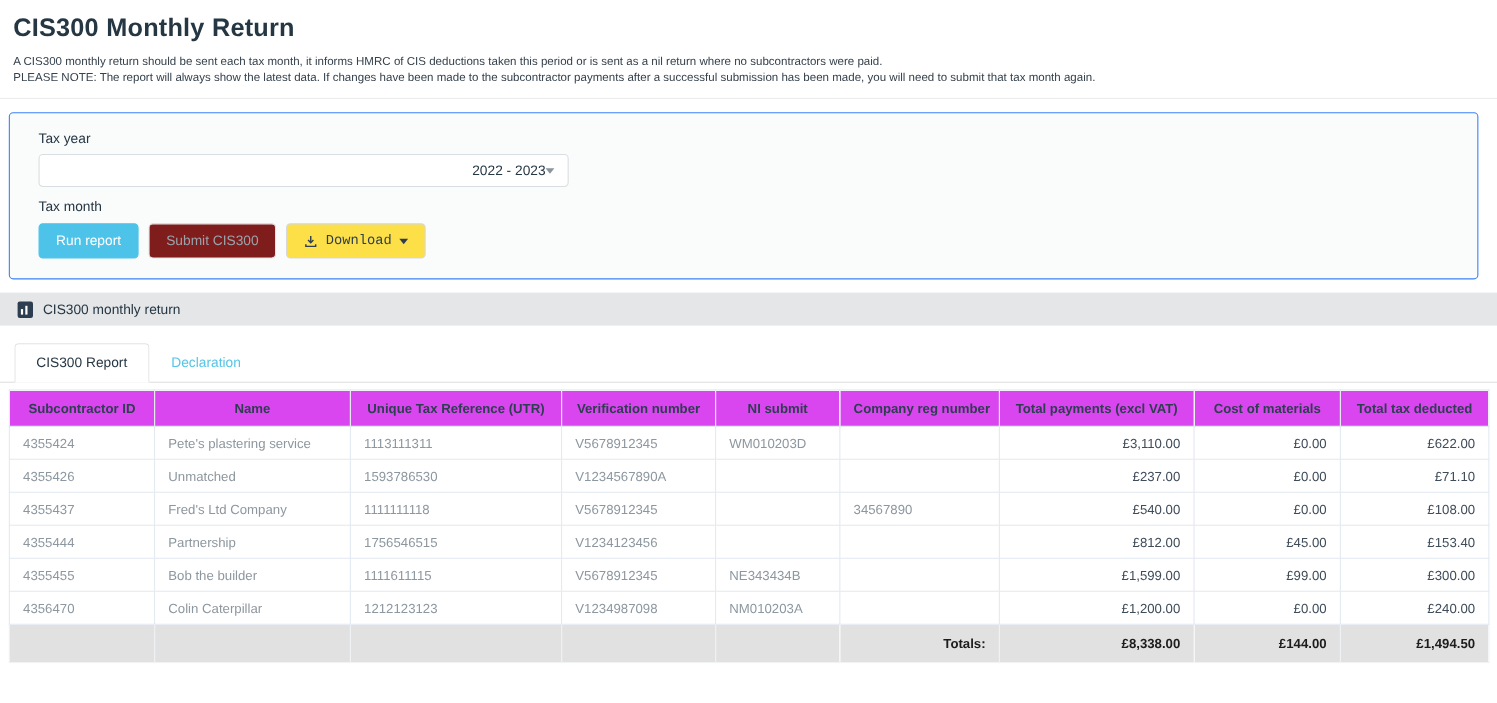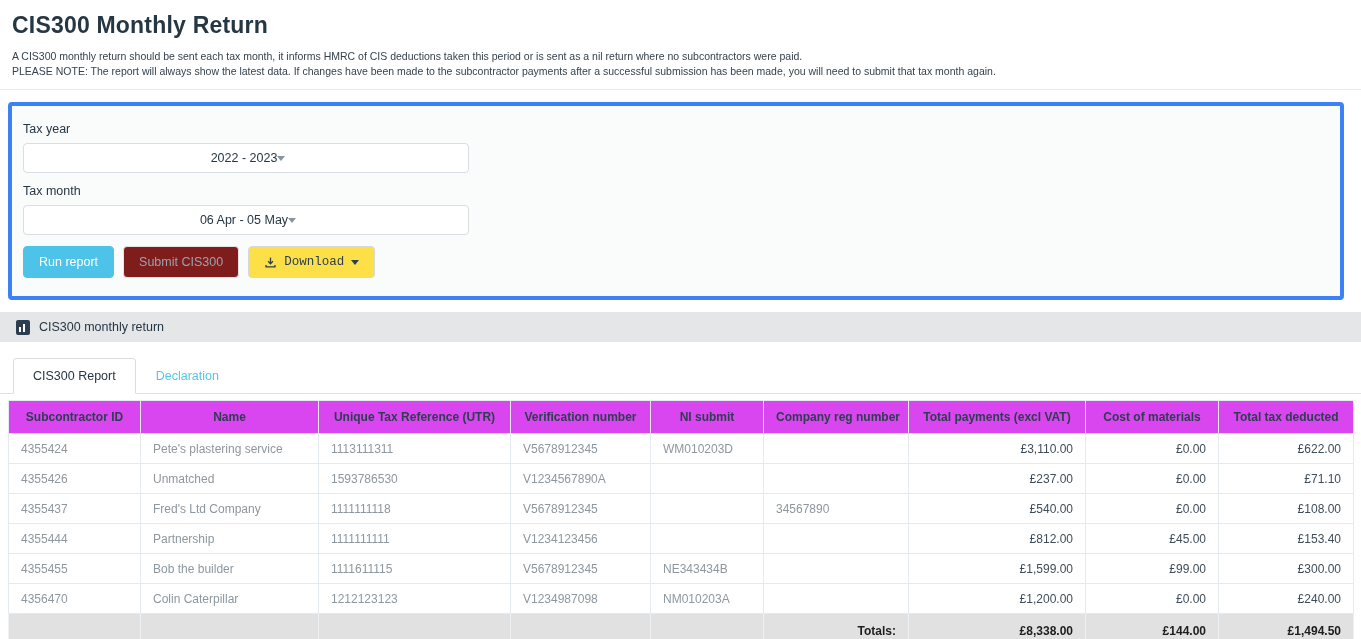--- a/index.html
+++ b/index.html
@@ -12,31 +12,31 @@
 
   
   .page-header { padding:8px 12px 10px 12px; border-bottom:1px solid #ececec; }
   .page-title { font-size:23px; font-weight:bold; margin:4px 0 10px 0; color:#263744; letter-spacing:.2px; }
   .page-desc { font-size:10.5px; color:#36424d; line-height:1.45; }
 
   
   .filter-panel {
     margin:12px 17px 0 8px;
     background:#fafbfb;
-    border:4px solid #3b82f6;
+    border:1px solid #3b82f6;
     border-radius:4px;
-    padding:16px 26px 18px 11px;
+    padding:16px 26px 18px 26px;
   }
   .field-label { font-size:12.5px; color:#263744; margin:0 0 7px 0; }
   .select-box {
-    width:446px; height:30px;
+    width:482px; height:30px;
     background:#fff;
     border:1px solid #d9dee2;
     border-radius:4px;
-    display:flex; align-items:center; justify-content:center;
+    display:flex; align-items:center; justify-content:flex-end;
     padding:0 12px 0 16px;
     font-size:12.5px; color:#263744;
     margin-bottom:11px;
     cursor:pointer;
   }
   .caret-down {
     width:0; height:0;
     border-left:4px solid transparent;
     border-right:4px solid transparent;
     border-top:5px solid #8a959e;
@@ -128,24 +128,20 @@
 </div>
 
 <div class="filter-panel">
   <div class="field-label">Tax year</div>
   <div class="select-box">
     <span>2022 - 2023</span>
     <span class="caret-down"></span>
   </div>
 
   <div class="field-label">Tax month</div>
-  <div class="select-box">
-    <span>06 Apr - 05 May</span>
-    <span class="caret-down"></span>
-  </div>
 
   <div class="actions">
     <button class="btn btn-primary">Run report</button>
     <button class="btn btn-muted">Submit CIS300</button>
     <button class="btn btn-download">
       <svg class="dl-icon" viewBox="0 0 16 16" fill="none" stroke="#2d3e50" stroke-width="1.6">
         <path d="M8 2v7"></path>
           <path d="M5 6.5L8 9.5L11 6.5"></path>
           <path d="M2.5 11v2.5h11V11"></path>
       </svg>
@@ -221,21 +217,21 @@
           <td>V5678912345</td>
           <td></td>
           <td>34567890</td>
           <td class="money">£540.00</td>
           <td class="money">£0.00</td>
           <td class="money">£108.00</td>
         </tr>
         <tr>
           <td>4355444</td>
           <td>Partnership</td>
-          <td>1111111111</td>
+          <td>1756546515</td>
           <td>V1234123456</td>
           <td></td>
           <td></td>
           <td class="money">£812.00</td>
           <td class="money">£45.00</td>
           <td class="money">£153.40</td>
         </tr>
         <tr>
           <td>4355455</td>
           <td>Bob the builder</td>

